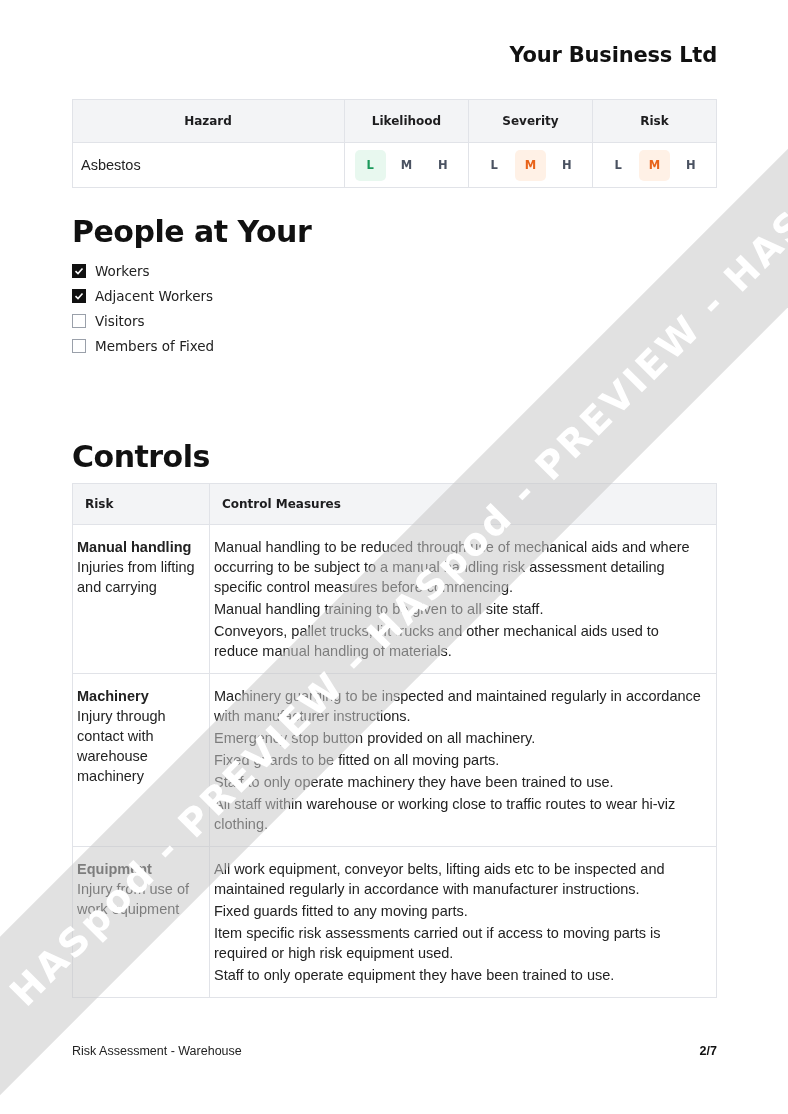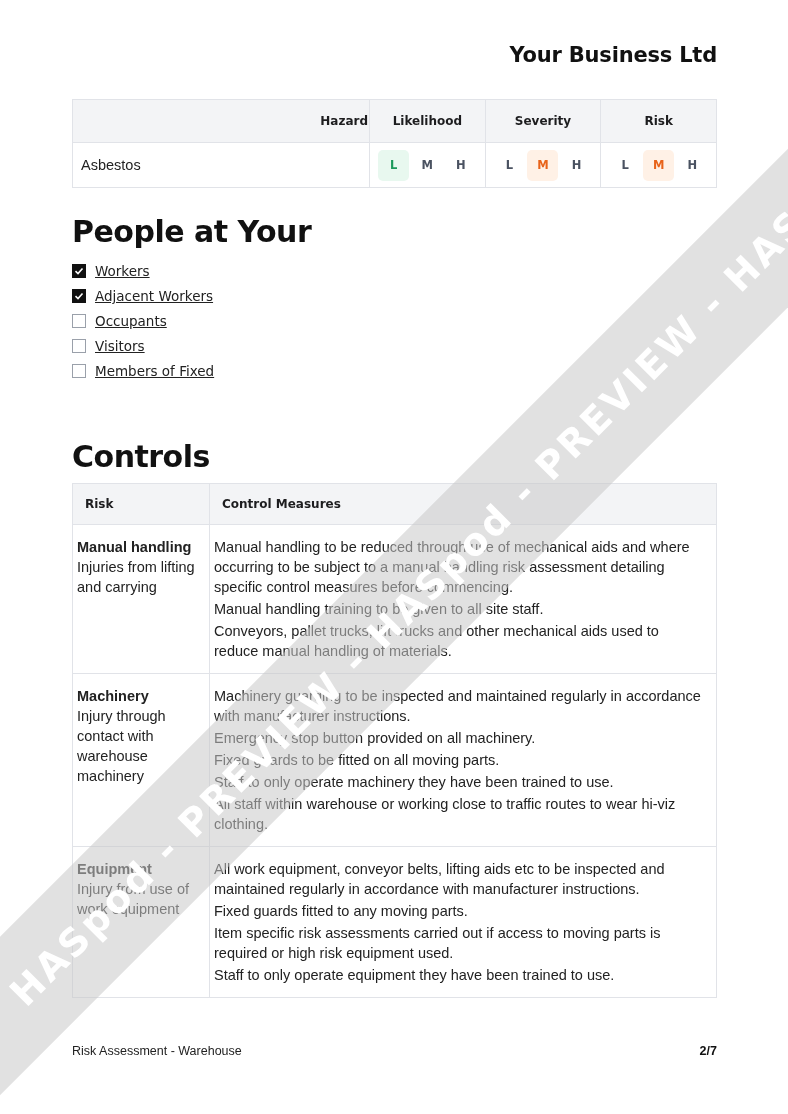--- a/index.html
+++ b/index.html
@@ -14,40 +14,40 @@
     font-family: "DejaVu Sans", sans-serif; font-weight: bold; font-size: 21px;
     color: #111; letter-spacing: -0.2px;
   }
   table { border-collapse: collapse; width: 645px; }
   .hazard-table { position: absolute; top: 99px; left: 0; }
   .hazard-table th, .hazard-table td { border: 1.5px solid #e1e3e8; }
   .hazard-table th {
     background: #f3f4f6; height: 40px; font-family: "DejaVu Sans", sans-serif;
     font-size: 12px; font-weight: bold; color: #1d1d1f;
   }
-  .hazard-table th.hz { text-align: right; padding-left: 25px; width: 270px; }
+  .hazard-table th.hz { text-align: center; padding-left: 0; width: 270px; }
   .hazard-table td { height: 42px; }
   .hazard-table td.hz-name { padding-left: 8px; font-size: 14.5px; color: #222; }
   .lmh { display: flex; justify-content: space-around; align-items: center; padding: 0 6px; }
   .lmh span {
     width: 31px; height: 31px; border-radius: 5px; display: flex; align-items: center; justify-content: center;
     font-family: "DejaVu Sans", sans-serif; font-weight: bold; font-size: 11.5px; color: #4a5261;
   }
   .lmh span.sel-green { background: #e8f8ef; color: #1c9a5b; }
   .lmh span.sel-orange { background: #fff1e6; color: #e8631a; }
 
   h2 {
     position: absolute; left: 0; margin: 0;
     font-family: "DejaVu Sans", sans-serif; font-weight: bold; font-size: 30px; color: #111;
     letter-spacing: -0.5px;
   }
   .people-title { top: 214px; }
   .controls-title { top: 439px; }
   .checklist { position: absolute; top: 259px; left: 0; margin: 0; padding: 0; list-style: none; }
-  .checklist li { display: flex; align-items: center; height: 24.8px; font-family: "DejaVu Sans", sans-serif; font-size: 13.5px; color: #222; text-decoration: underline; }
+  .checklist li { display: flex; align-items: center; height: 24.8px; font-family: "DejaVu Sans", sans-serif; font-size: 13.5px; color: #222; }
   .cb {
     width: 14px; height: 14px; margin-right: 9px; box-sizing: border-box;
     border: 1.5px solid #9aa0aa; background: #fff; display: inline-flex; align-items: center; justify-content: center;
   }
   .cb.checked { background: #111; border-color: #111; }
   .cb svg { width: 10px; height: 10px; }
 
   .controls-table { position: absolute; top: 483px; left: 0; }
   .controls-table th, .controls-table td { border: 1.5px solid #e1e3e8; vertical-align: top; }
   .controls-table th {
@@ -127,24 +127,20 @@
     <li>
       <span class="cb checked">
           <svg viewBox="0 0 10 10">
             <path d="M1.5 5.2 L4 7.5 L8.5 2.5" stroke="#fff" stroke-width="1.6" fill="none"></path>
           </svg>
         </span>
       <span>Adjacent Workers</span>
     </li>
     <li>
       <span class="cb"></span>
-      <span>Occupants</span>
-    </li>
-    <li>
-      <span class="cb"></span>
       <span>Visitors</span>
     </li>
     <li>
       <span class="cb"></span>
       <span>Members of Fixed</span>
     </li>
   </ul>
 
   <h2 class="controls-title">Controls</h2>
   <table class="controls-table">

